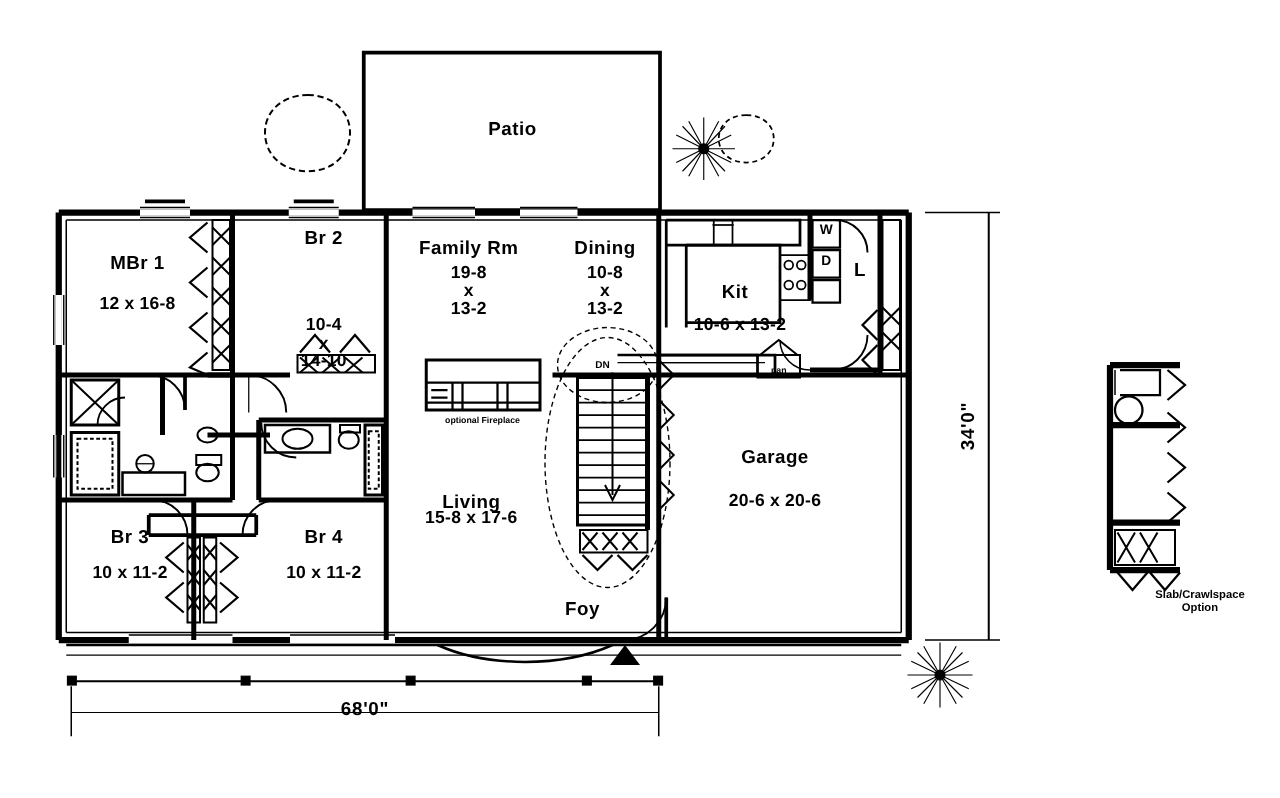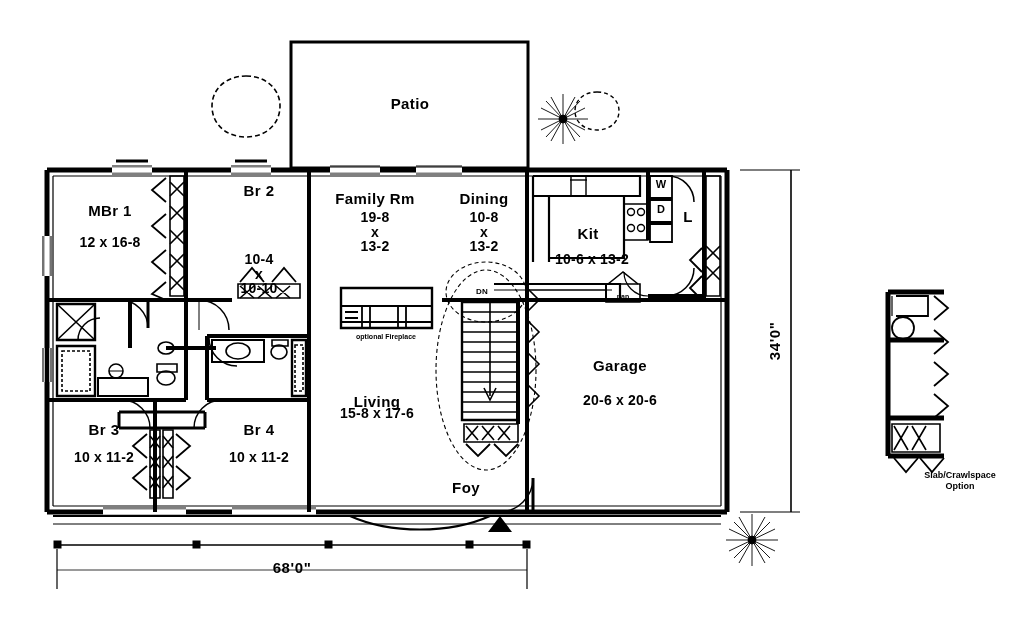--- a/index.html
+++ b/index.html
@@ -421,21 +421,21 @@
 
     <div class="lbl room-name" style="left:410px; top:96px;">Patio</div>
 
     <div class="lbl room-name" style="left:110px; top:203px;">MBr  1</div>
     <div class="lbl room-dim" style="left:110px; top:235px;">12 x 16-8</div>
 
     <div class="lbl room-name" style="left:259px; top:183px;">Br  2</div>
     <div class="lbl room-dim stack" style="left:259px; top:208px;margin-top:44px;">
       <span>10-4</span>
       <span>x</span>
-      <span>10-10</span>
+      <span>14-10</span>
     </div>
 
     <div class="lbl room-name" style="left:375px; top:191px;">Family Rm</div>
     <div class="lbl room-dim stack" style="left:375px; top:210px;">
       <span>19-8</span>
       <span>x</span>
       <span>13-2</span>
     </div>
 
     <div class="lbl room-name" style="left:484px; top:191px;">Dining</div>

